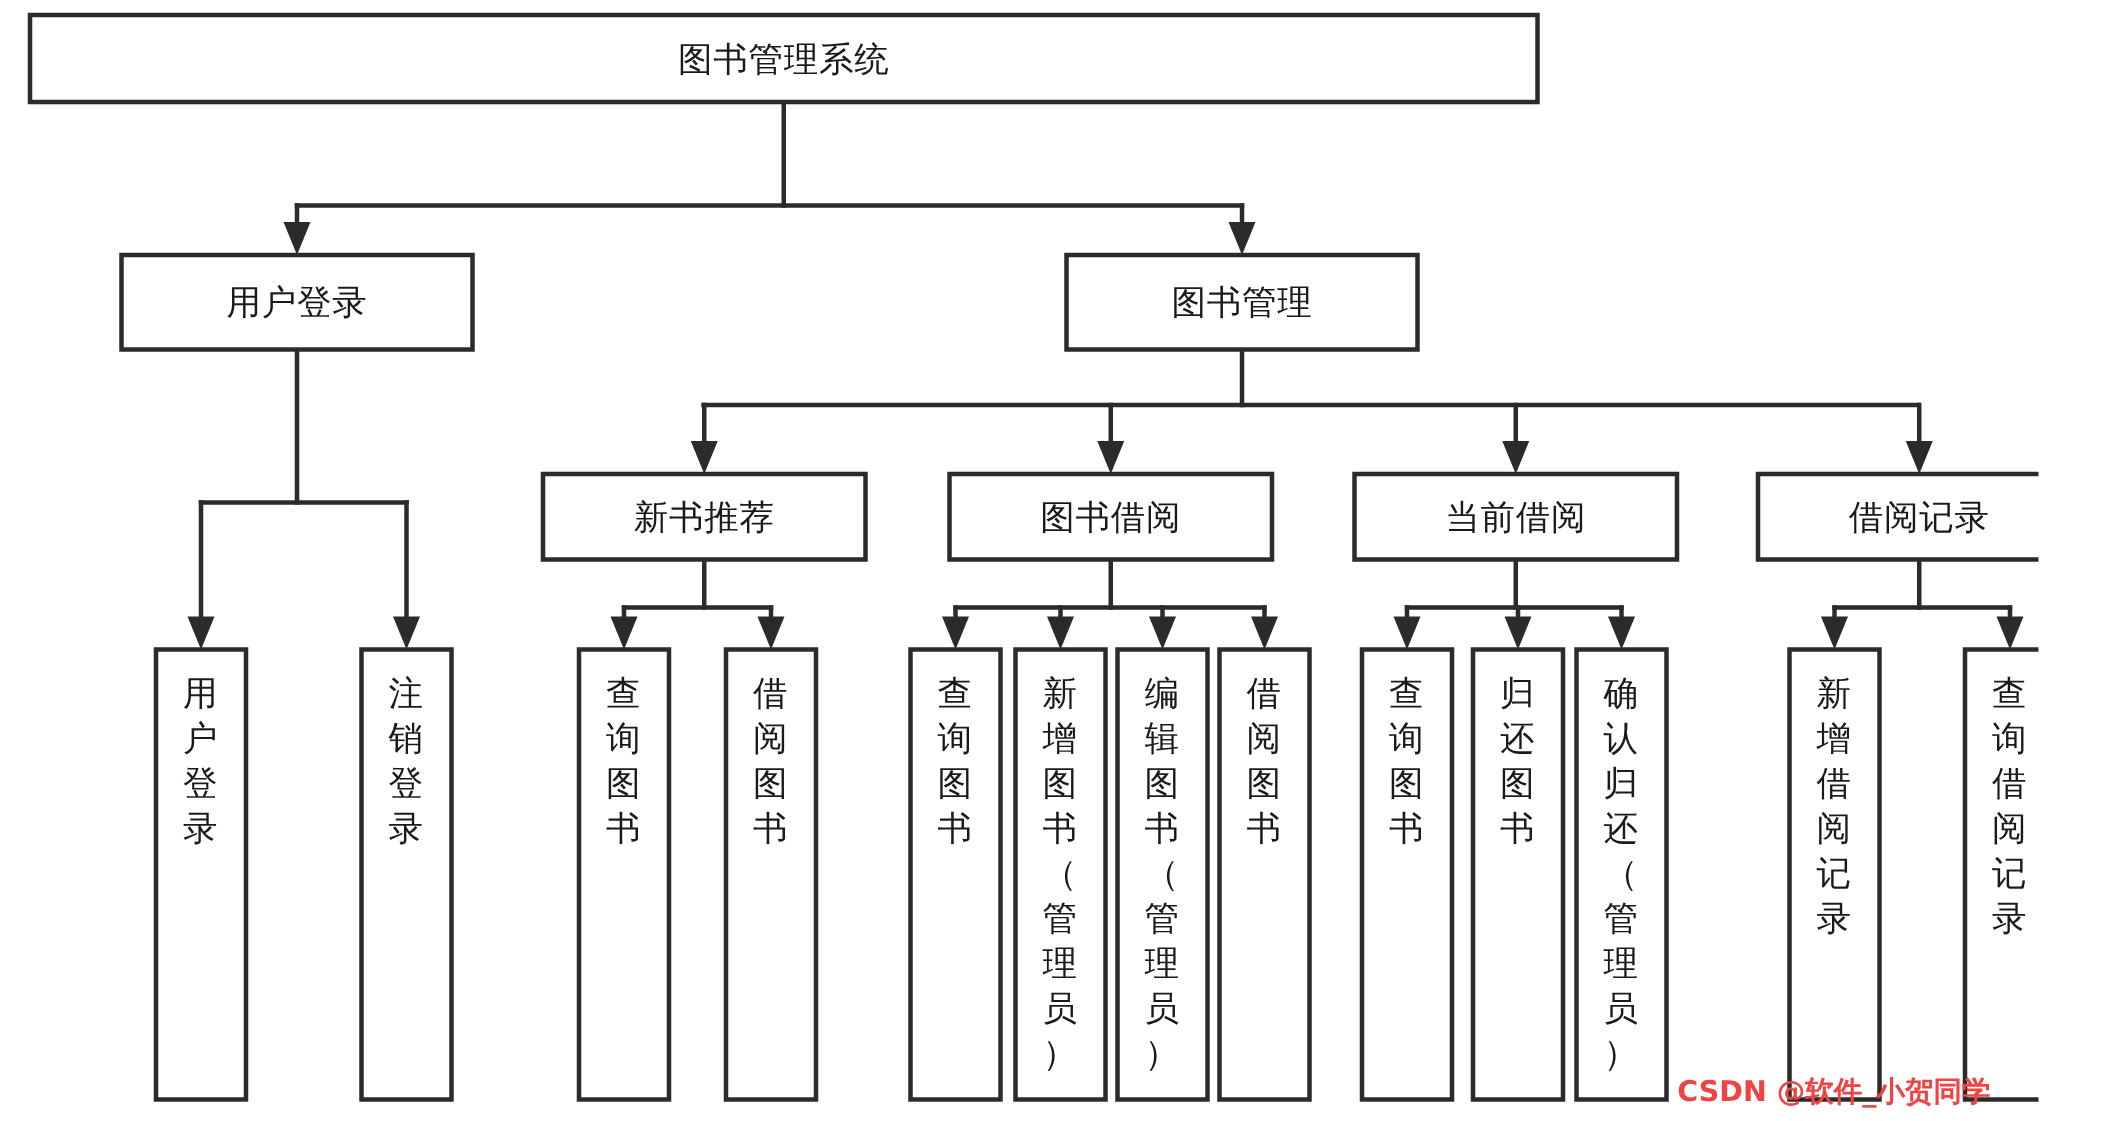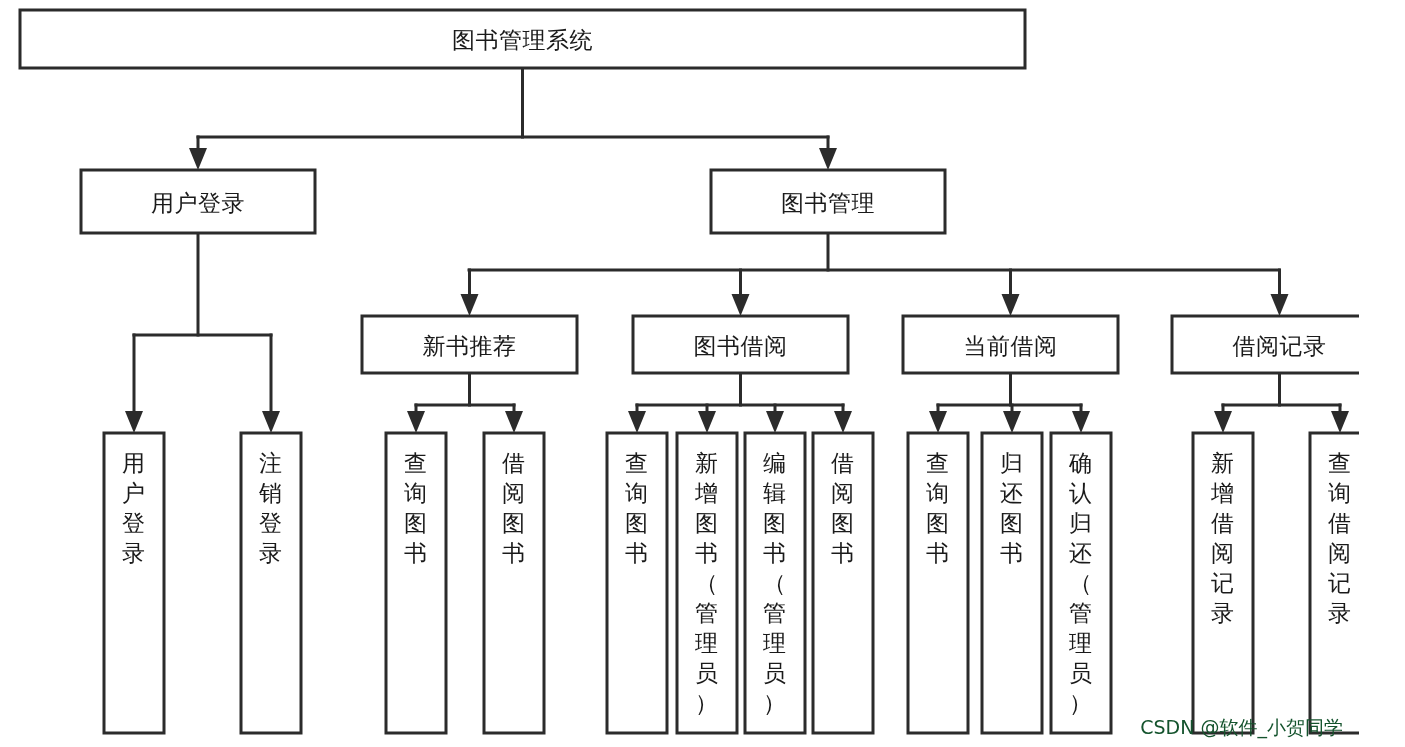--- a/index.html
+++ b/index.html
@@ -48,27 +48,28 @@
   .node-label-v {
     font-family: "DejaVu Sans", "Liberation Sans", sans-serif;
     font-size: 23px;
     fill: #1a1a1a;
     text-anchor: middle;
     dominant-baseline: central;
     letter-spacing: 1px;
   }
   .watermark {
     position: absolute;
-    right: 16px;
+    right: 32px;
     bottom: 6px;
     font-family: "DejaVu Sans", "Liberation Sans", sans-serif;
     font-size: 19px;
-    color: #14532d;
+    color: #ef4444;
     white-space: nowrap;
     user-select: none;
+    font-weight: bold;
   }
 </style>
 </head>
 <body>
 
 <div id="canvas">
 
   <svg id="diagram-svg" viewBox="0 0 1405 747">
     <g id="edges-layer">
         <line x1="522.5" y1="68" x2="522.5" y2="137" class="connector"></line>

